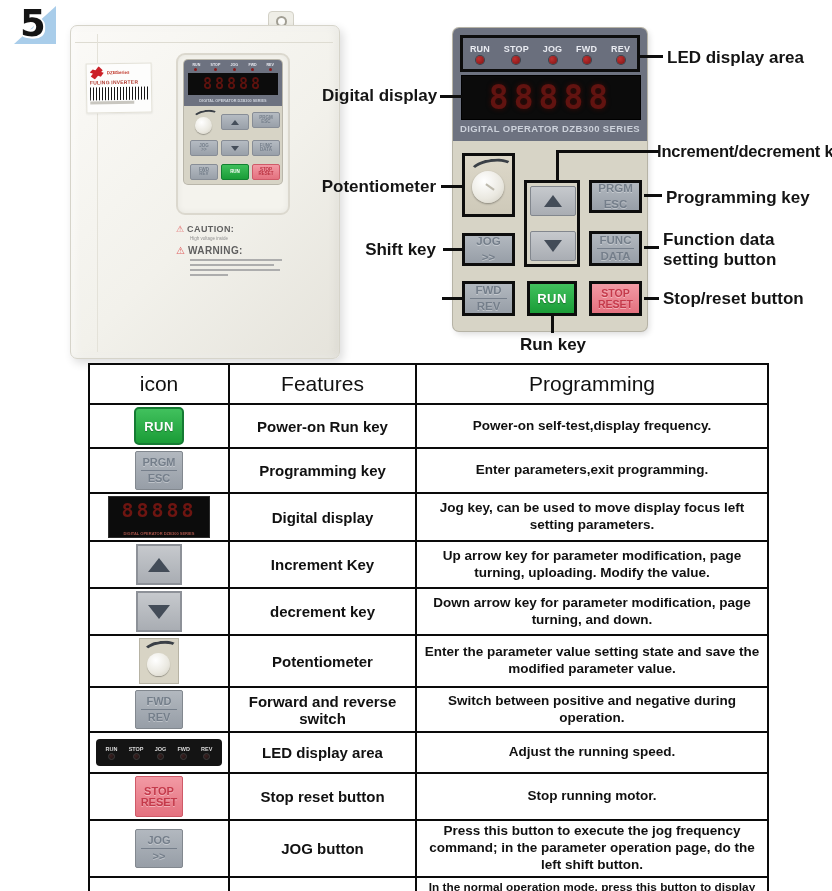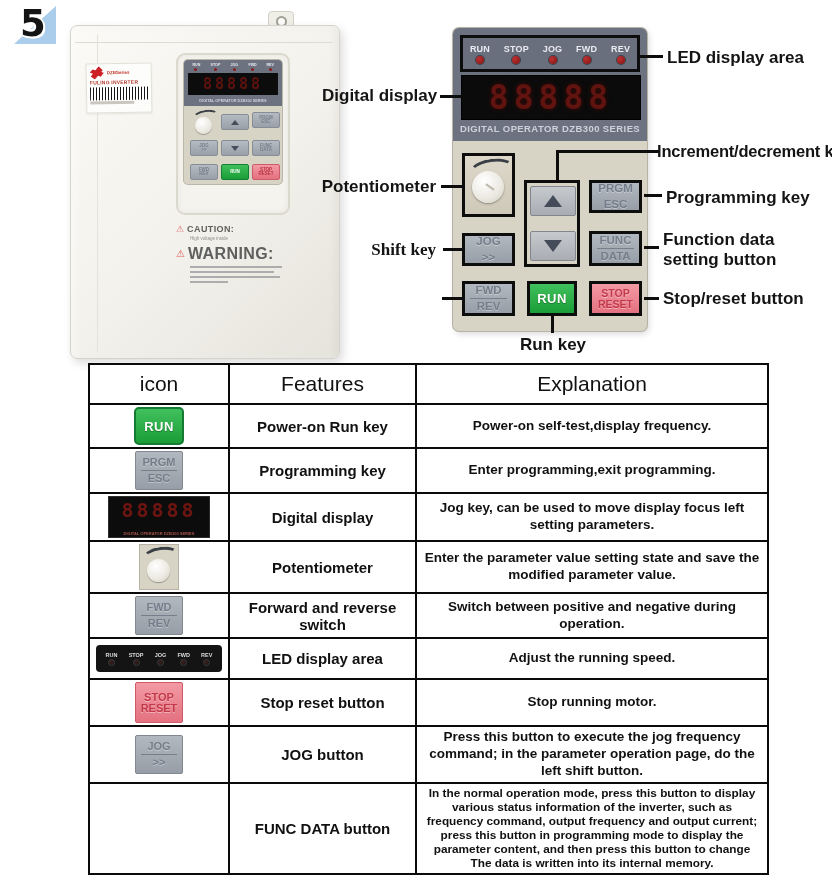--- a/index.html
+++ b/index.html
@@ -261,21 +261,21 @@
       </div>
 
       <div class="abs caution">
         <div class="c-row">
             <span class="warn-tri">⚠</span>
           <span class="c-title">CAUTION:</span>
           </div>
         <div class="c-item">High voltage inside</div>
         <div class="c-row">
             <span class="warn-tri" style="font-size:10px;">⚠</span>
-          <span class="c-title" style="font-size:16px;">WARNING:</span>
+          <span class="c-title" style="font-size:10px;">WARNING:</span>
           </div>
         <div class="c-bar" style="width:92px;"></div>
         <div class="c-bar" style="width:84px;"></div>
         <div class="c-bar" style="width:90px;"></div>
         <div class="c-bar" style="width:38px;"></div>
       </div>
     </div>
   </div>
 
   <div class="abs panel">
@@ -361,36 +361,36 @@
   <div class="abs cl" style="left:441px;top:185px;width:21px;height:3px;"></div>
   <div class="abs cl" style="left:443px;top:248px;width:19px;height:3px;"></div>
   <div class="abs cl" style="left:442px;top:297px;width:20px;height:3px;"></div>
   <div class="abs cl" style="left:551px;top:316px;width:3px;height:17px;"></div>
 
   <div class="abs dlabel" style="left:667px;top:48px;">LED display area</div>
   <div class="abs dlabel" style="left:322px;top:86px;width:114px;text-align:right;">Digital display</div>
   <div class="abs dlabel" style="left:657px;top:142px;font-size:16.5px;letter-spacing:-0.2px;">Increment/decrement key</div>
   <div class="abs dlabel" style="left:318px;top:177px;width:118px;text-align:right;">Potentiometer</div>
   <div class="abs dlabel" style="left:666px;top:188px;">Programming key</div>
-  <div class="abs dlabel" style="left:360px;top:240px;width:76px;text-align:right;font-family:Liberation Serif, serif;">Shift key</div>
+  <div class="abs dlabel" style="left:360px;top:240px;width:76px;text-align:right;">Shift key</div>
   <div class="abs dlabel" style="left:663px;top:230px;width:166px;white-space:normal;">Function data setting button</div>
   <div class="abs dlabel" style="left:663px;top:289px;">Stop/reset button</div>
   <div class="abs dlabel" style="left:516px;top:335px;width:74px;text-align:center;">Run key</div>
 
   <table class="keys-table">
     <colgroup>
         <col class="col-icon">
         <col class="col-feat">
         <col class="col-exp">
       </colgroup>
     <thead>
       <tr class="rw-h">
         <th>icon</th>
         <th>Features</th>
-        <th>Explanation</th>
+        <th>Programming</th>
       </tr>
     </thead>
     <tbody>
       <tr class="rw">
         <td>
             <div class="icell">
               <div class="runkey t-run">
                 <span>RUN</span>
               </div>
             </div>
@@ -402,33 +402,55 @@
         <td>
             <div class="icell">
               <div class="gkey t-gkey">
                 <span>PRGM</span>
                 <span class="dv"></span>
                 <span>ESC</span>
               </div>
             </div>
           </td>
         <td class="feat">Programming  key</td>
-        <td class="exp">Enter programming,exit programming.</td>
+        <td class="exp">Enter parameters,exit programming.</td>
       </tr>
       <tr class="rw">
         <td>
             <div class="icell">
               <div class="t-disp">
                 <span class="digits">88888</span>
                 <span class="cap">DIGITAL OPERATOR DZB300 SERIES</span>
               </div>
             </div>
           </td>
         <td class="feat">Digital display</td>
         <td class="exp">Jog key, can be used to move display focus left setting parameters.</td>
+      </tr>
+      <tr class="rw">
+        <td>
+            <div class="icell">
+              <div class="t-akey">
+                <span class="t-tri-up"></span>
+              </div>
+            </div>
+          </td>
+        <td class="feat">Increment Key</td>
+        <td class="exp">Up arrow key for parameter modification, page turning, uploading. Modify the value.</td>
+      </tr>
+      <tr class="rw">
+        <td>
+            <div class="icell">
+              <div class="t-akey">
+                <span class="t-tri-down"></span>
+              </div>
+            </div>
+          </td>
+        <td class="feat">decrement key</td>
+        <td class="exp">Down arrow key for parameter modification, page turning, and down.</td>
       </tr>
       <tr class="rw">
         <td>
             <div class="icell">
               <div class="t-pot">
                 <span class="arc"></span>
                 <span class="kn"></span>
               </div>
             </div>
           </td>

